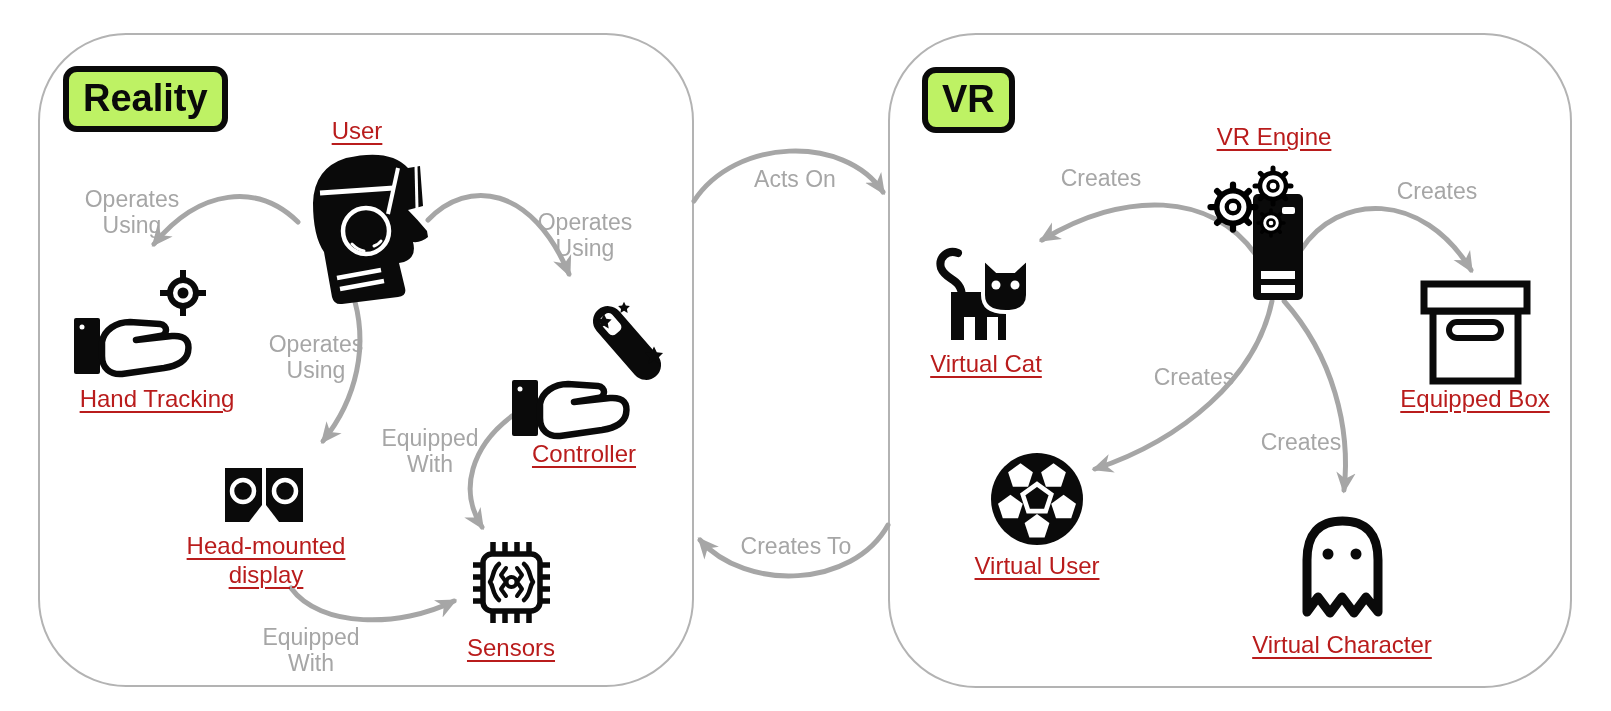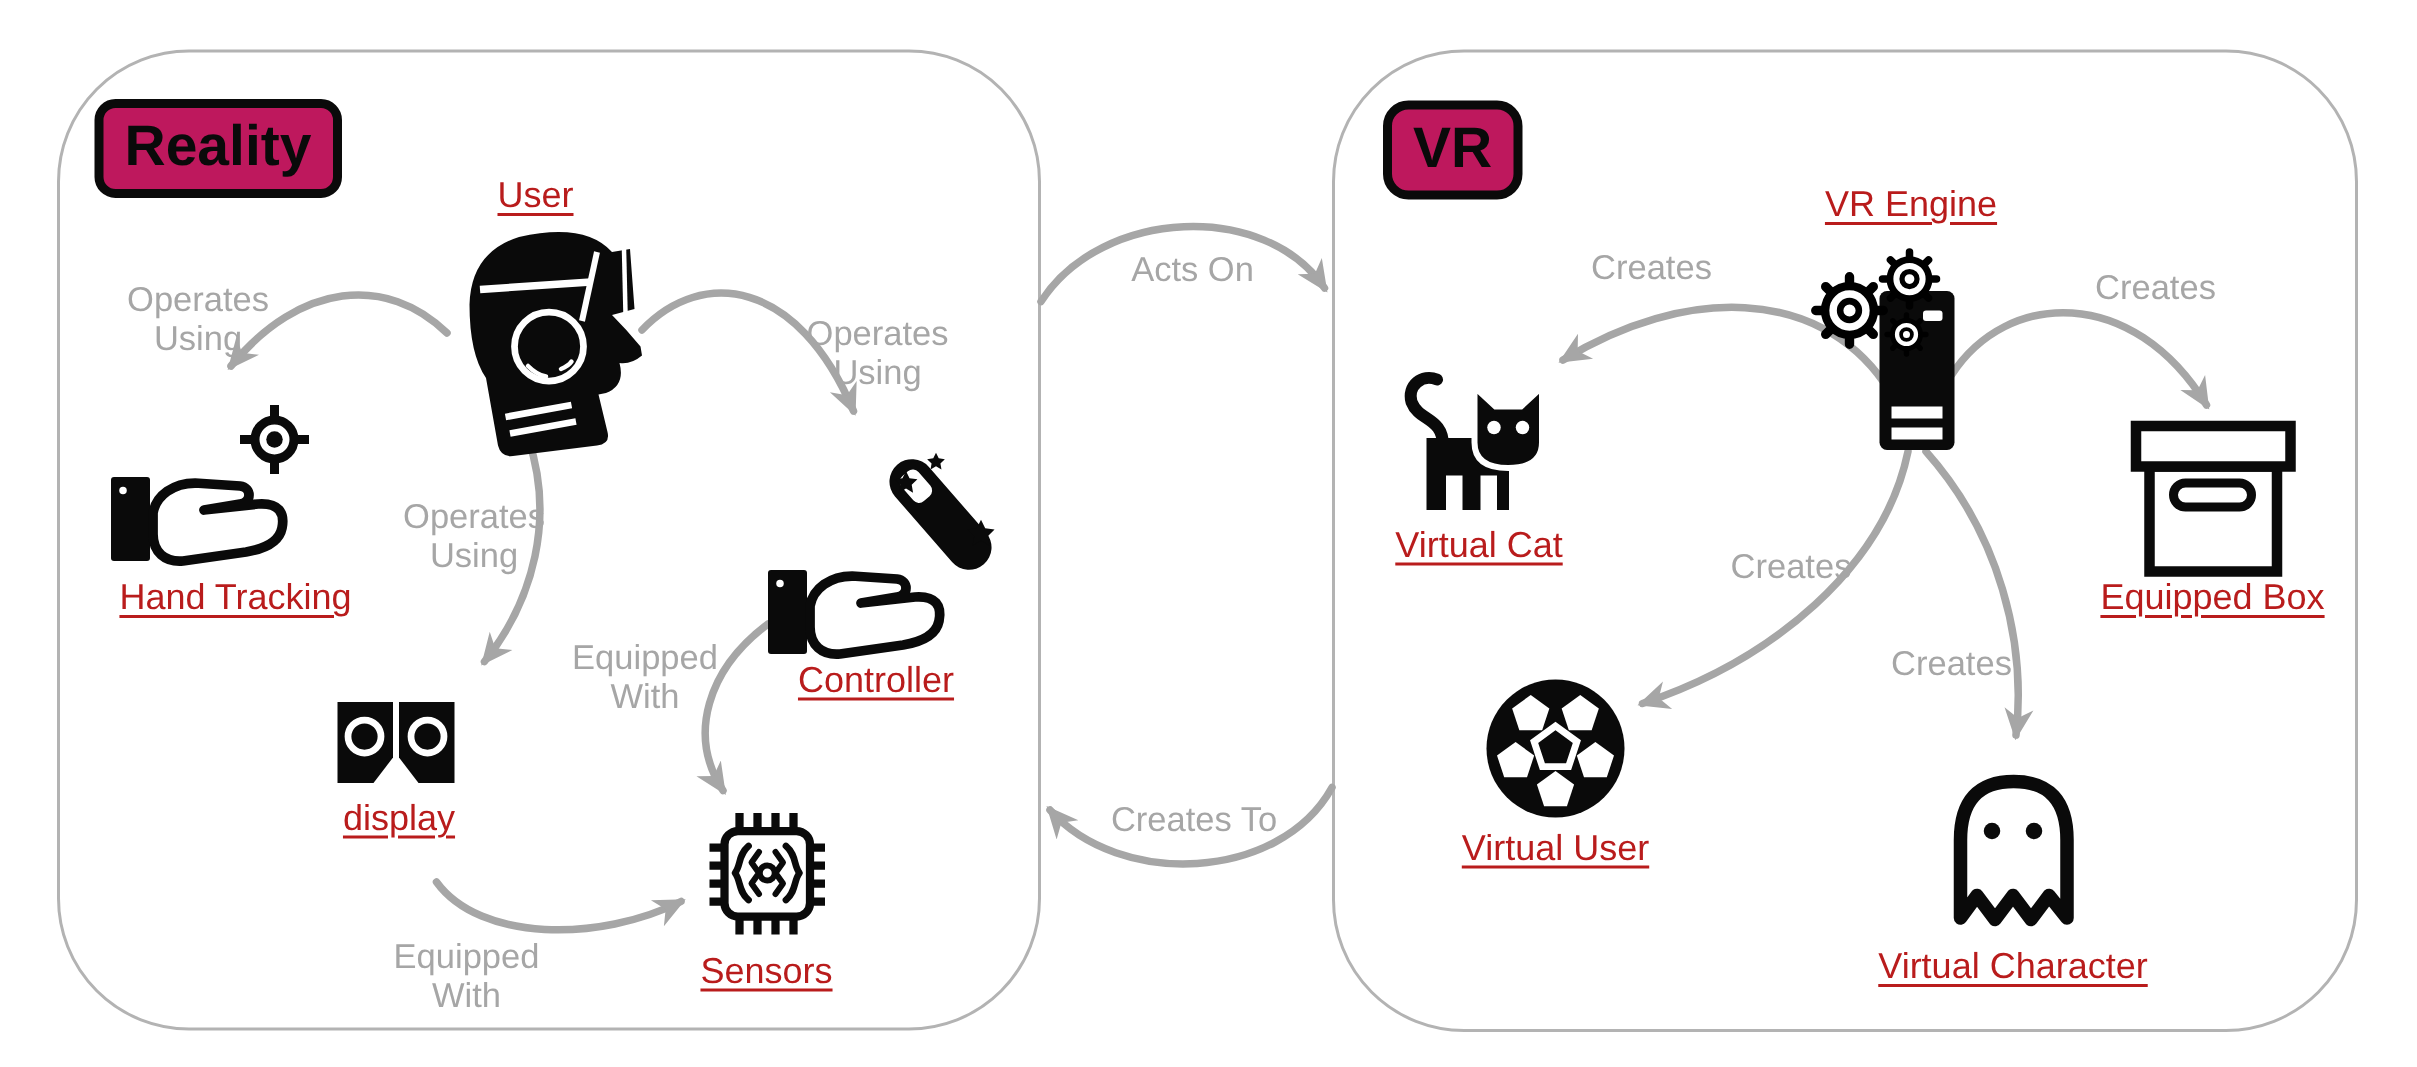--- a/index.html
+++ b/index.html
@@ -1,24 +1,24 @@
 <!DOCTYPE html>
 <html><head>
 <meta charset="utf-8">
 <style>
   html,body{margin:0;padding:0;background:#fff;}
   body{width:1611px;height:711px;position:relative;overflow:hidden;
        font-family:"Liberation Sans",sans-serif;}
   .panel{position:absolute;border:2px solid #b3b3b3;border-radius:88px;background:transparent;}
   #panel-reality{left:38px;top:33px;width:652px;height:650px;}
   #panel-vr{left:888px;top:33px;width:680px;height:651px;}
-  .badge{position:absolute;border:6px solid #0a0a0a;border-radius:14px;background:#be185d;
+  .badge{position:absolute;border:6px solid #0a0a0a;border-radius:14px;background:#bef264;
          font-weight:bold;font-size:38px;color:#0a0a0a;padding:6px 14px;line-height:1.1;}
   #badge-reality{left:63px;top:66px;}
-  #badge-vr{left:922px;top:67px;border-radius:17px;}
+  #badge-vr{left:922px;top:67px;}
   .lbl{position:absolute;transform:translateX(-50%);font-size:24px;color:#b91c1c;
        text-align:center;white-space:nowrap;line-height:29px;}
   .lbl span{display:block;text-decoration:underline;text-decoration-thickness:2px;text-underline-offset:4px;}
   .rel{position:absolute;transform:translateX(-50%);font-size:23px;color:#a6a6a6;
        text-align:center;white-space:nowrap;line-height:26px;}
   .rel span{display:block;}
   svg.layer{position:absolute;left:0;top:0;z-index:3;pointer-events:none;}
   .lbl,.rel{z-index:4;}
 </style>
 </head>
@@ -164,20 +164,21 @@
   </g>
 </svg>
 
 <div class="lbl" style="left:357px;top:116px">
     <span>User</span>
   </div>
 <div class="lbl" style="left:157px;top:384px">
     <span>Hand Tracking</span>
   </div>
 <div class="lbl" style="left:266px;top:531px">
+  <span>Head-mounted</span>
   <span>display</span>
 </div>
 <div class="lbl" style="left:584px;top:439px">
     <span>Controller</span>
   </div>
 <div class="lbl" style="left:511px;top:633px">
     <span>Sensors</span>
   </div>
 <div class="lbl" style="left:1274px;top:122px">
     <span>VR Engine</span>

